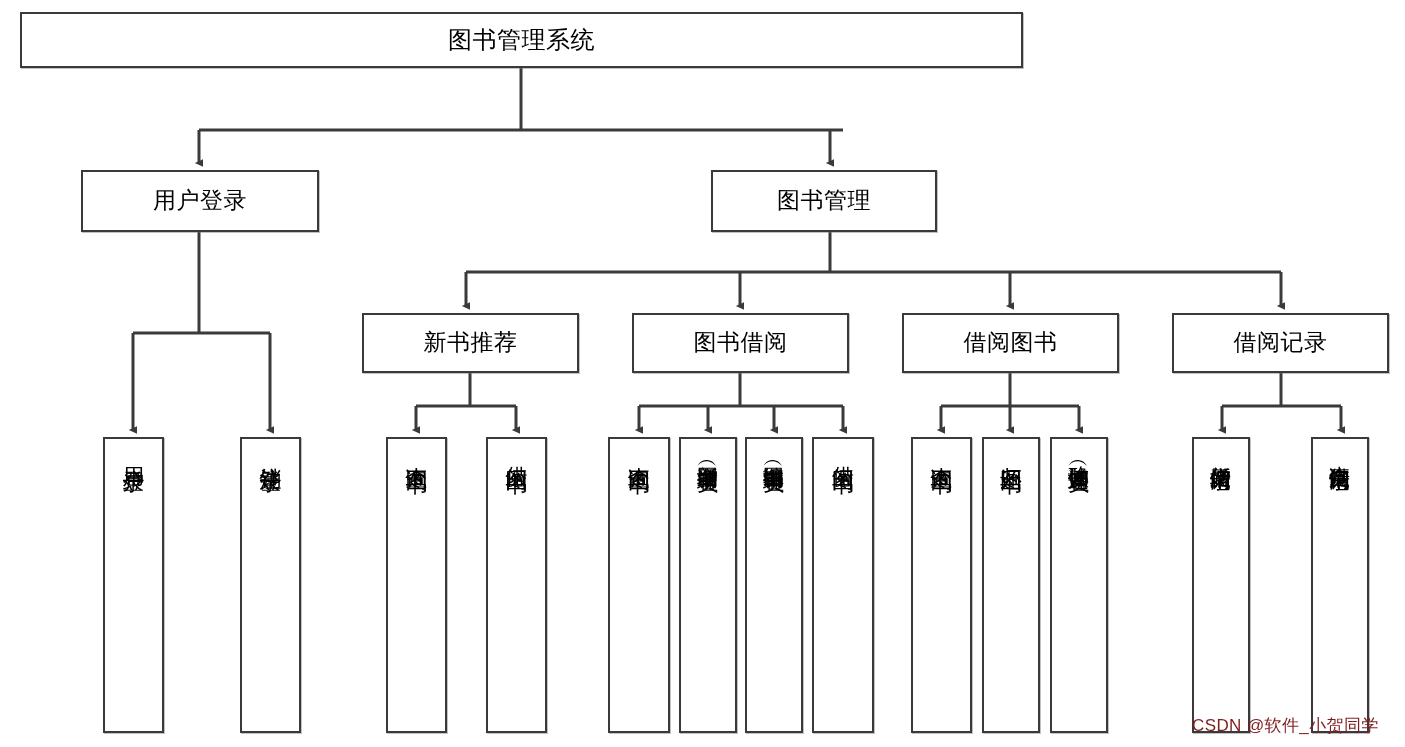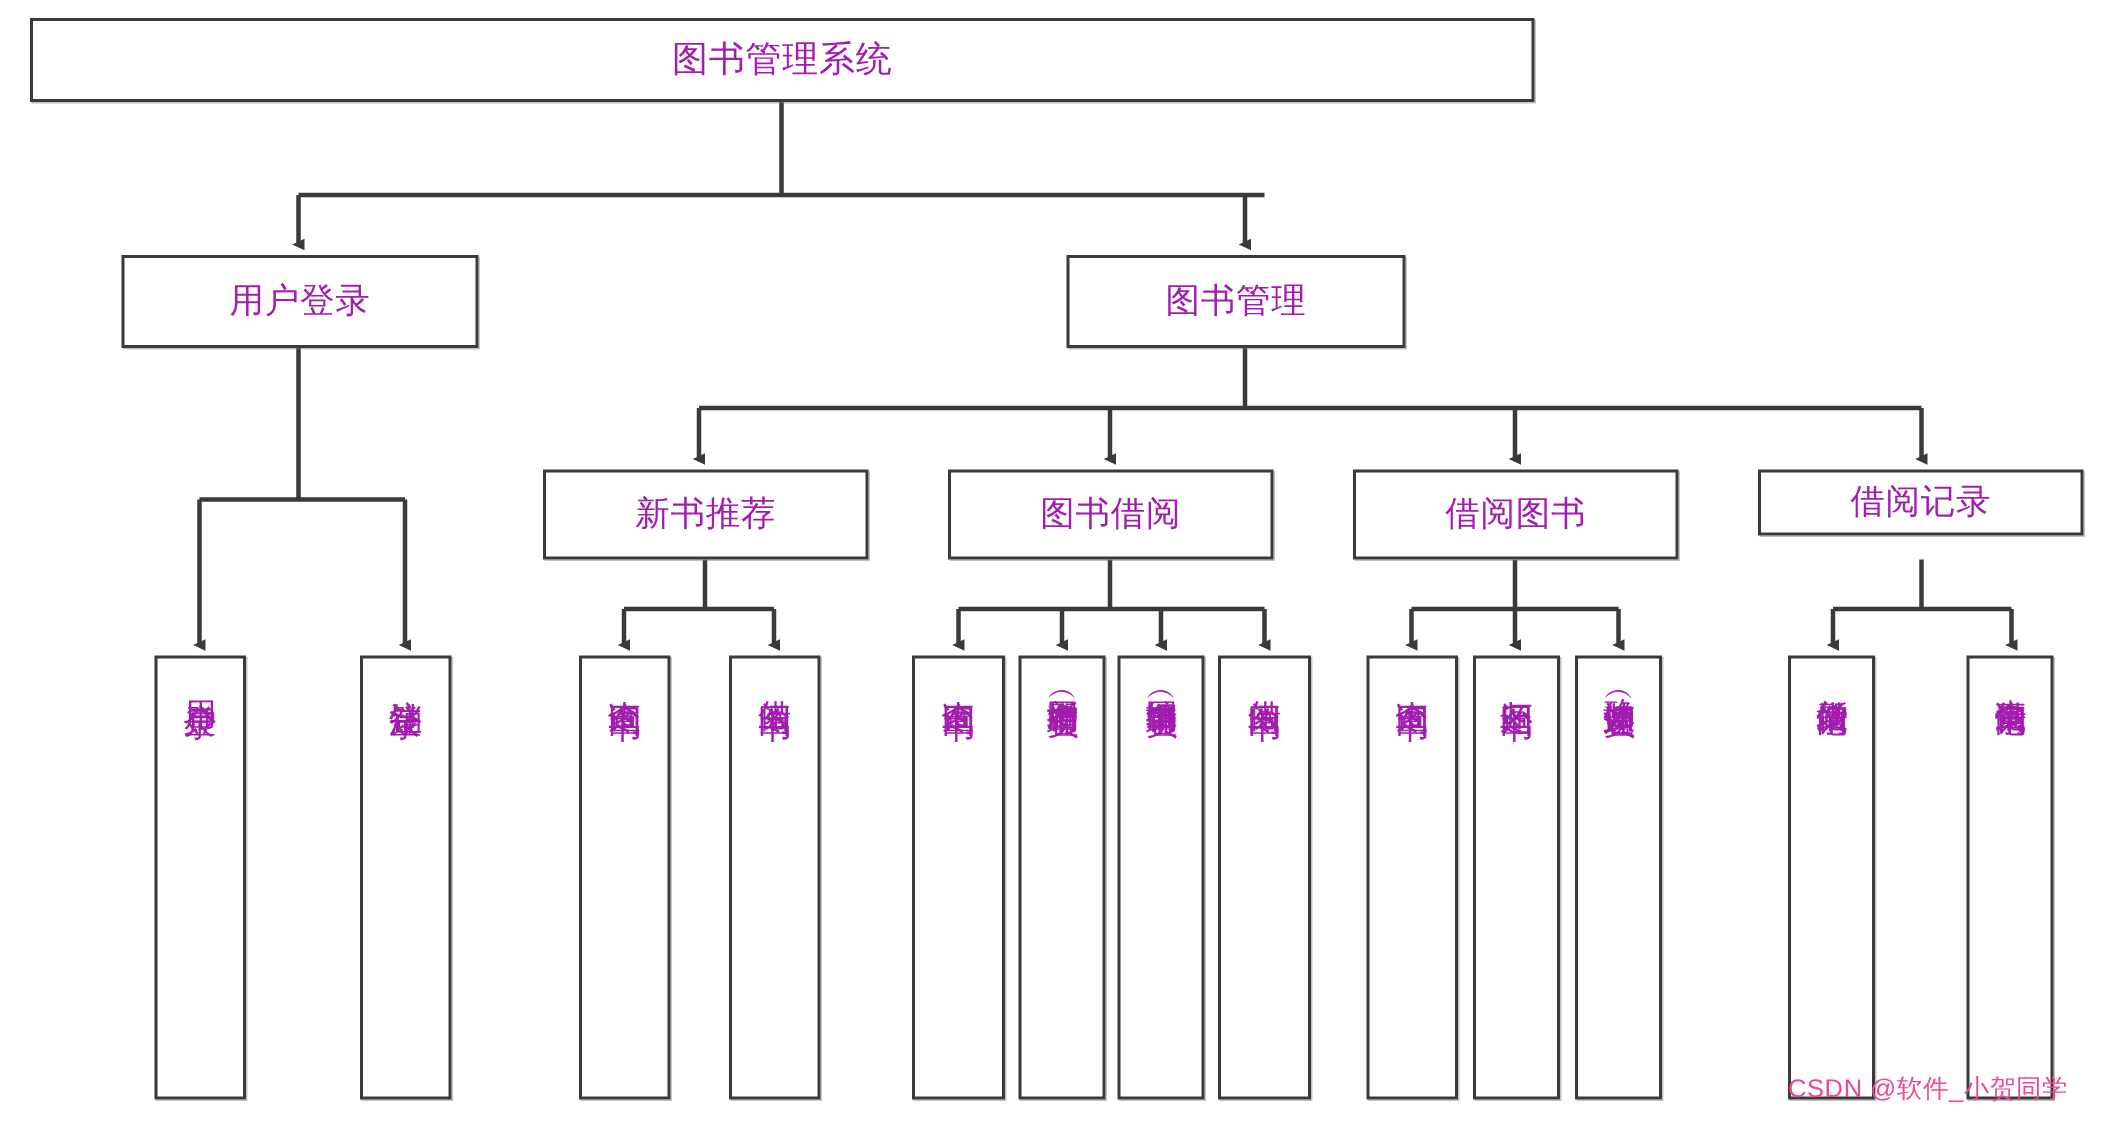--- a/index.html
+++ b/index.html
@@ -32,21 +32,21 @@
     box-sizing: border-box;
     background: #ffffff;
     border: 2px solid #3a3a3a;
     display: flex;
     align-items: center;
     justify-content: center;
     box-shadow: 1px 1px 0 rgba(120,120,120,0.45);
     z-index: 2;
   }
   .node-label {
-    color: #a21caf;
+    color: #000000;
     line-height: 1.18;
     letter-spacing: 0.5px;
     white-space: nowrap;
   }
   
   .node.horiz .node-label {
     writing-mode: horizontal-tb;
     font-size: 23px;
   }
   .node.root .node-label {
@@ -68,21 +68,21 @@
   }
   .node.vert.narrow .node-label {
     font-size: 21px;
     letter-spacing: 1px;
   }
   .watermark {
     position: absolute;
     left: 1192px;
     top: 714px;
     font-size: 17px;
-    color: #ec4899;
+    color: #7f1d1d;
     white-space: nowrap;
     z-index: 5;
     letter-spacing: 0.4px;
   }
 </style>
 </head>
 <body>
 
 <div id="diagram-root">
 
@@ -149,21 +149,21 @@
 
   <div class="node horiz" style="left:632px; top:313px; width:217px; height:60px;">
     <span class="node-label">图书借阅</span>
   </div>
   <div class="node horiz" style="left:362px; top:313px; width:217px; height:60px;">
     <span class="node-label">新书推荐</span>
   </div>
   <div class="node horiz" style="left:902px; top:313px; width:217px; height:60px;">
     <span class="node-label">借阅图书</span>
   </div>
-  <div class="node horiz" style="left:1172px; top:313px; width:217px; height:44px;">
+  <div class="node horiz" style="left:1172px; top:313px; width:217px; height:60px;">
     <span class="node-label">借阅记录</span>
   </div>
 
   <div class="node vert" style="left:103px; top:437px; width:61px; height:296px;">
     <span class="node-label">用户登录</span>
   </div>
   <div class="node vert" style="left:240px; top:437px; width:61px; height:296px;">
     <span class="node-label">注销登录</span>
   </div>
 

